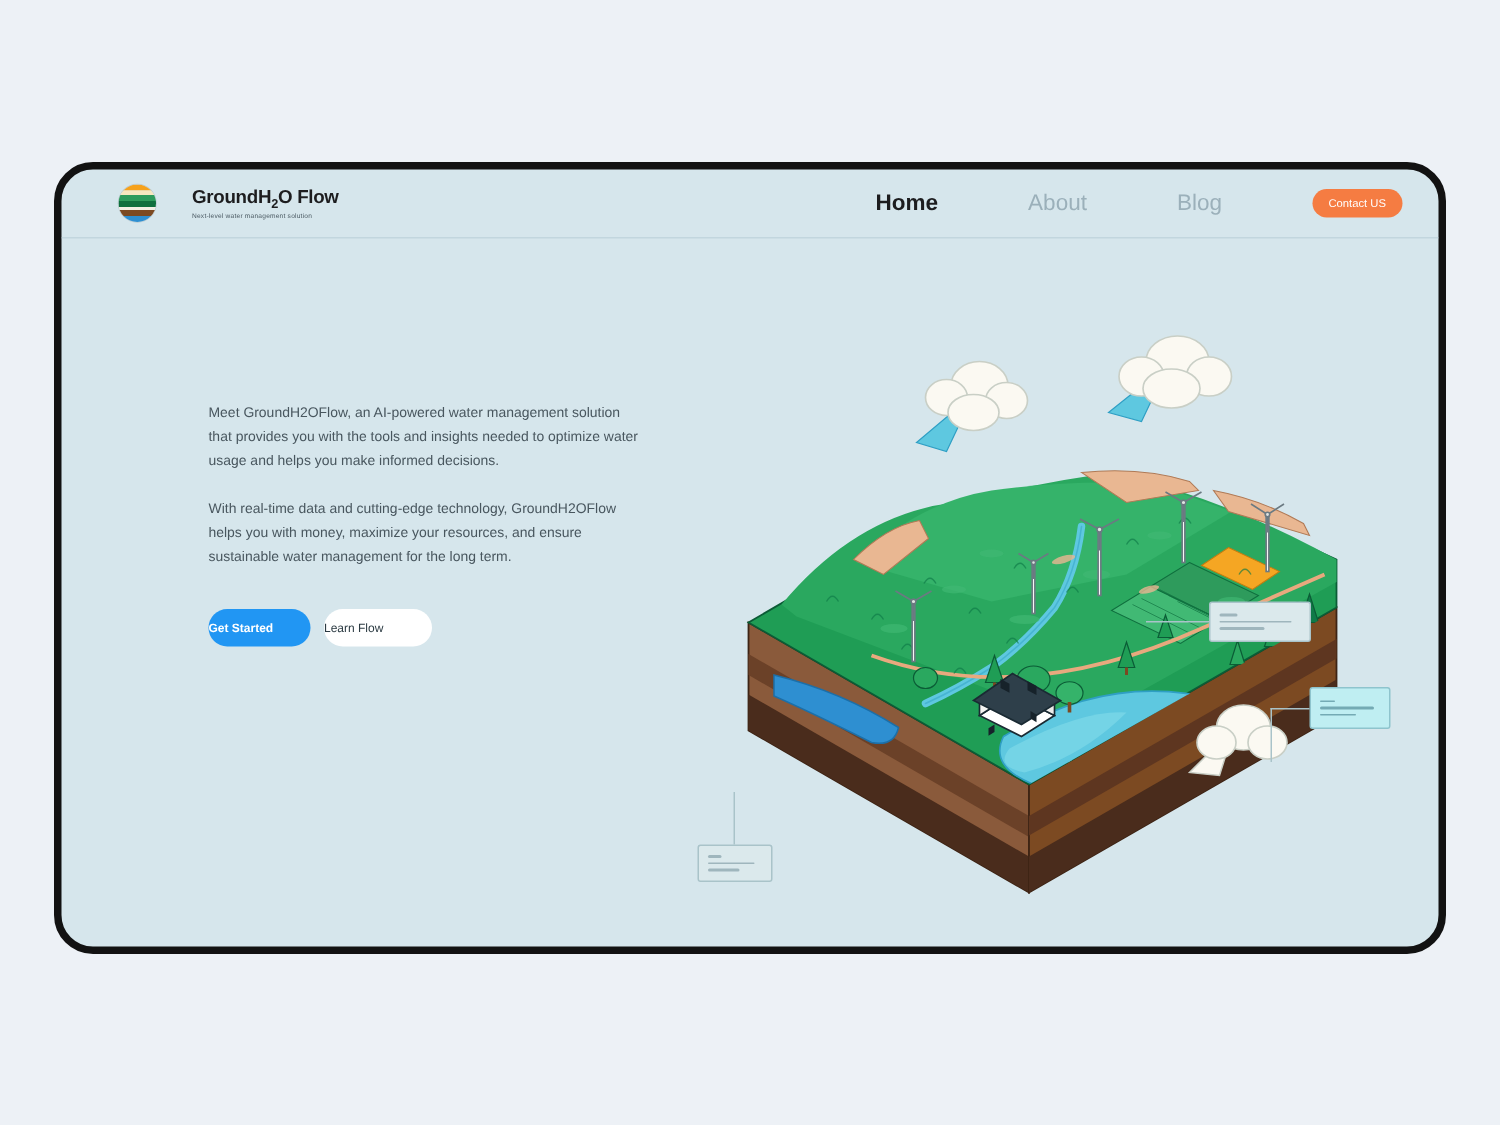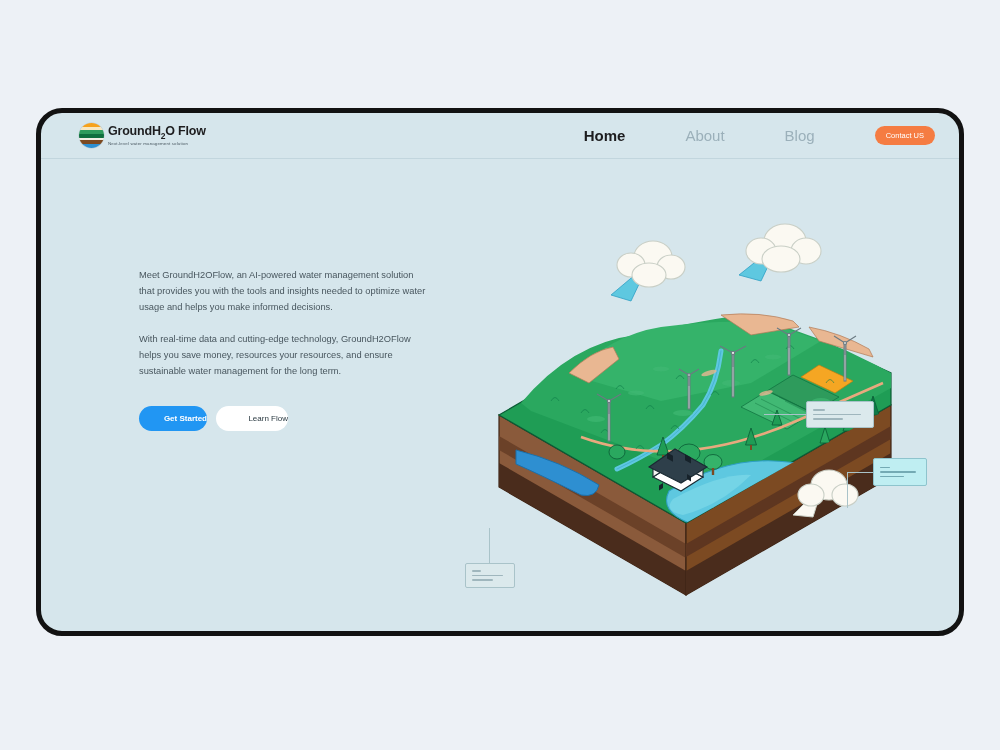--- a/index.html
+++ b/index.html
@@ -23,21 +23,21 @@
   }
 
   
   #navbar {
     position: absolute; left: 0; top: 0;
     width: 100%; height: 46px;
     display: flex; align-items: center;
     padding: 0 24px 0 38px;
     border-bottom: 1px solid #c2d6de;
   }
-  #brand { display: flex; align-items: center; gap: 4px; }
+  #brand { display: flex; align-items: center; gap: 24px; }
   .logo-disc {
     width: 25px; height: 25px; border-radius: 50%;
     overflow: hidden; flex: none;
     display: flex; flex-direction: column;
     box-shadow: 0 0 0 0.5px rgba(0,0,0,.12);
   }
   .logo-disc i { display: block; width: 100%; }
   .ls1 { height: 17%; background: #f6a21c; }
   .ls2 { height: 9%;  background: #f7e7c0; }
   .ls3 { height: 17%; background: #2e9b5c; }
@@ -76,21 +76,21 @@
   }
   .hero-para {
     font-size: 9.3px; line-height: 1.72; color: #48565e;
   }
   #para-1 { }
   #para-2 { margin-top: 16px; }
   #cta-row { margin-top: 26px; display: flex; gap: 9px; }
   .cta {
     border: none; font-family: inherit; cursor: pointer;
     font-size: 8px; font-weight: 700; border-radius: 20px;
-    padding: 8px 0; text-align: right;
+    padding: 8px 0; text-align: left;
   }
   #get-started-btn { background: #2196f3; color: #fff; width: 68px; }
   #learn-more-btn  { background: #fff; color: #2b3a42; width: 72px; font-weight: 400; }
 
   
   #illustration {
     position: absolute; left: 380px; top: 110px;
     width: 530px; height: 420px;
   }
   #illustration svg { width: 100%; height: 100%; display: block; }
@@ -150,21 +150,21 @@
       <a class="nav-link active" href="#">Home</a>
       <a class="nav-link" href="#">About</a>
       <a class="nav-link" href="#">Blog</a>
       <button id="contact-btn">Contact US</button>
     </div>
   </nav>
 
   <section id="hero-copy">
 
     <p id="para-1" class="hero-para">Meet GroundH2OFlow, an AI-powered water management solution that provides you with the tools and insights needed to optimize water usage and helps you make informed decisions.</p>
-    <p id="para-2" class="hero-para">With real-time data and cutting-edge technology, GroundH2OFlow helps you save money, resources your resources, and ensure sustainable water management for the long term.</p>
+    <p id="para-2" class="hero-para">With real-time data and cutting-edge technology, GroundH2OFlow helps you with money, maximize your resources, and ensure sustainable water management for the long term.</p>
 
     <div id="cta-row">
       <button id="get-started-btn" class="cta">Get Started</button>
       <button id="learn-more-btn" class="cta">Learn Flow</button>
     </div>
   </section>
 
   <div id="illustration">
     <svg viewBox="0 0 530 420" xmlns="http://www.w3.org/2000/svg">
       <defs>

